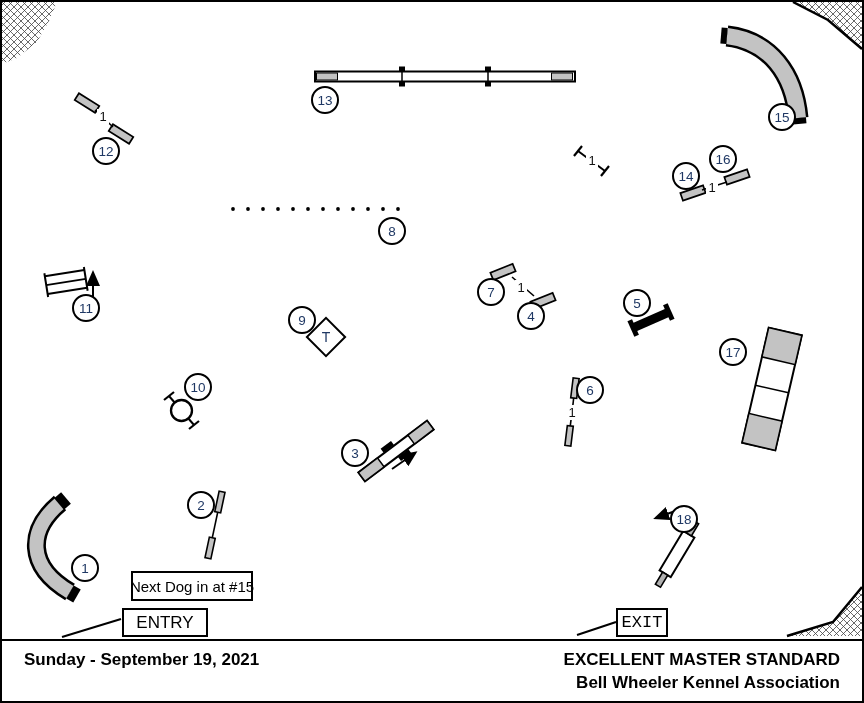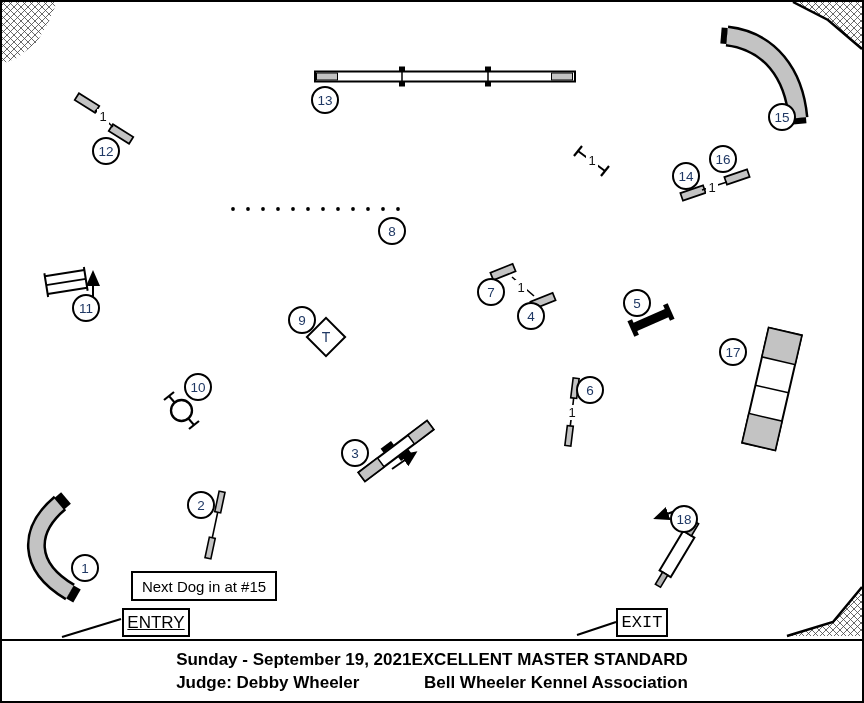--- a/index.html
+++ b/index.html
@@ -15,27 +15,27 @@
   .course{position:absolute;top:0;left:0;width:860px;height:637px;}
   .course svg{display:block;}
   .map-box{
     position:absolute;
     box-sizing:border-box;
     background:#fff;
     border:2px solid #000;
     display:flex;align-items:center;justify-content:center;
     font-size:15px;color:#000;white-space:nowrap;
   }
-  .entry-box{left:120px;top:606px;width:68px;height:29px;border-width:2.5px;font-size:17px;text-decoration:underline;}
+  .entry-box{left:120px;top:606px;width:86px;height:29px;border-width:2.5px;font-size:17px;}
   .exit-box{left:614px;top:606px;width:52px;height:29px;border-width:2.5px;font-size:17px;font-family:Liberation Mono, monospace;}
-  .nextdog-box{left:129px;top:569px;width:146px;height:30px;font-size:15px;}
+  .nextdog-box{left:129px;top:569px;width:122px;height:30px;font-size:15px;}
   .footer{
     position:absolute;left:0;right:0;top:637px;bottom:0;
     border-top:2px solid #000;
-    display:flex;justify-content:center;align-items:flex-start;
+    display:flex;justify-content:space-between;align-items:flex-start;
     padding:7px 22px 0 22px;
     font-weight:bold;font-size:17px;line-height:23px;color:#000;
   }
   .footer .right{text-align:right;}
   svg text.cnum{font-family:"Liberation Sans",sans-serif;font-size:13.5px;fill:#1f3864;text-anchor:middle;}
   svg text.bar1{font-family:"Liberation Sans",sans-serif;font-size:13px;fill:#111;text-anchor:middle;}
   svg text.tbl{font-family:"Liberation Sans",sans-serif;font-size:14px;fill:#1f3864;text-anchor:middle;}
 </style>
 </head>
 <body>
@@ -310,21 +310,20 @@
       <span>ENTRY</span>
     </div>
     <div class="map-box exit-box">
       <span>EXIT</span>
     </div>
   </div>
 
   <div class="footer">
     <div class="left">
       <div>Sunday - September 19, 2021</div>
-      <div>Judge: Debby Wheeler</div>
     </div>
     <div class="right">
       <div>EXCELLENT MASTER STANDARD</div>
       <div>Bell Wheeler Kennel Association</div>
     </div>
   </div>
 
 </div>
 
 </body></html>

